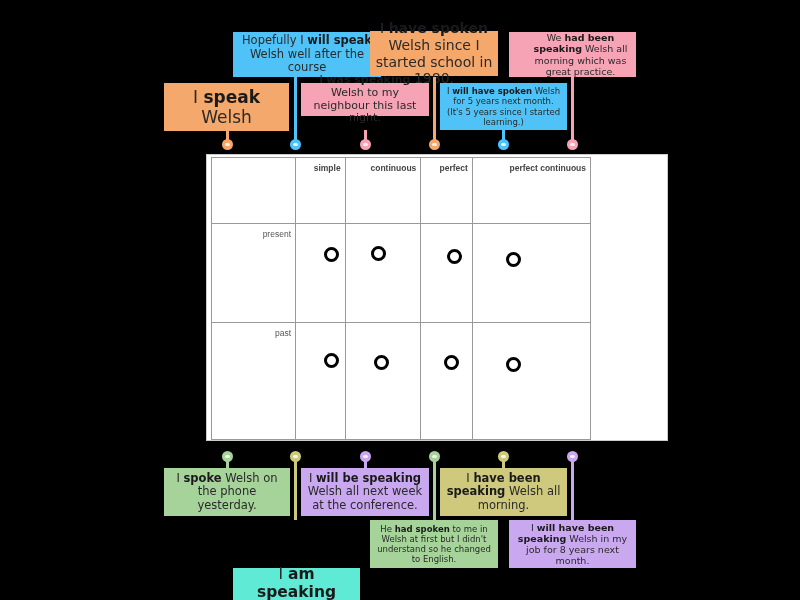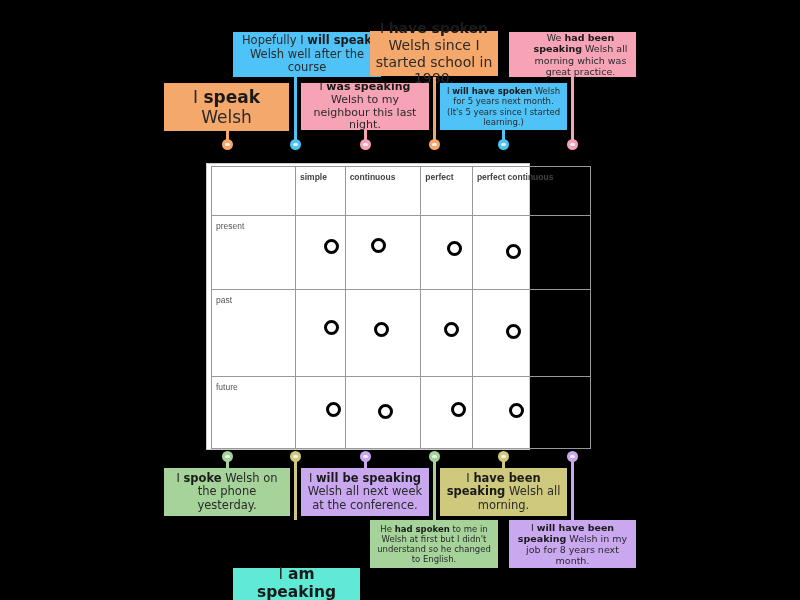--- a/index.html
+++ b/index.html
@@ -2,36 +2,36 @@
 <html><head>
 <meta charset="utf-8">
 <style>
   html,body{margin:0;padding:0;}
   body{width:800px;height:600px;background:#000;position:relative;overflow:hidden;font-family:"DejaVu Sans","Liberation Sans",sans-serif;}
   .card{position:absolute;box-sizing:border-box;color:#2a2a2a;text-align:center;display:flex;align-items:center;justify-content:center;padding:2px 4px;line-height:1.18;}
   .card b{font-weight:bold;color:#1a1a1a;}
   .pin{position:absolute;width:11px;height:11px;border-radius:50%;box-sizing:border-box;}
   .pin::after{content:"";position:absolute;left:3px;top:4px;width:5px;height:3px;border-radius:2px;background:rgba(255,255,255,0.8);}
   .stem{position:absolute;width:3px;}
-  .sheet{position:absolute;left:206px;top:163px;width:324px;height:287px;background:#fff;border:1px solid #ccc;box-sizing:border-box;}
+  .sheet{position:absolute;left:206px;top:154px;width:462px;height:287px;background:#fff;border:1px solid #ccc;box-sizing:border-box;text-align:right;}
   table.grid{position:absolute;left:4px;top:2px;width:380px;height:283px;border-collapse:collapse;font-family:"Liberation Sans",sans-serif;}
   table.grid td{border:1px solid #999;vertical-align:top;font-size:8.5px;color:#555;padding:5px 4px;position:relative;}
   table.grid td.hd{font-weight:bold;color:#444;}
   .ring{position:absolute;width:9px;height:9px;border:3px solid #000;border-radius:50%;}
 </style>
 </head>
 <body>
 
 <div class="card" style="left:164px;top:83px;width:125px;height:48px;background:#f5a86b;font-size:17px;">
   <span><span>I </span><b>speak</b><br><span> Welsh</span></span>
 </div>
 <div class="card" style="left:233px;top:32px;width:148px;height:45px;background:#4fc3f7;font-size:11.5px;">
   <span><span>Hopefully I </span><b>will speak</b><span> Welsh well after the course</span></span>
 </div>
-<div class="card" style="left:301px;top:83px;width:128px;height:47px;background:#f5a3b5;font-size:11px;">
+<div class="card" style="left:301px;top:83px;width:128px;height:33px;background:#f5a3b5;font-size:11px;">
   <span><span>I </span><b>was speaking</b><span> Welsh to my neighbour this last night.</span></span>
 </div>
 <div class="card" style="left:370px;top:31px;width:128px;height:45px;background:#f5a86b;font-size:14px;">
   <span><span>I </span><b>have spoken</b><span> Welsh since I started school in 1980.</span></span>
 </div>
 <div class="card" style="left:440px;top:83px;width:127px;height:47px;background:#4fc3f7;font-size:8.5px;">
   <span><span>I </span><b>will have spoken</b><span> Welsh for 5 years next month. (It's 5 years since I started learning.)</span></span>
 </div>
 <div class="card" style="left:509px;top:32px;width:127px;height:45px;background:#f5a3b5;font-size:9.5px;padding-left:20px;">
   <span><span>We </span><b>had been speaking</b><span> Welsh all morning which was great practice.</span></span>
@@ -83,35 +83,20 @@
       <td>
             <span class="ring" style="left:28px;top:32px;"></span>
           </td>
       <td>
             <span class="ring" style="left:23px;top:32px;"></span>
           </td>
       <td>
             <span class="ring" style="left:33px;top:34px;"></span>
           </td>
     </tr>
-    <tr>
-      <td>future</td>
-      <td>
-            <span class="ring" style="left:30px;top:25px;"></span>
-          </td>
-      <td>
-            <span class="ring" style="left:32px;top:27px;"></span>
-          </td>
-      <td>
-            <span class="ring" style="left:30px;top:25px;"></span>
-          </td>
-      <td>
-            <span class="ring" style="left:36px;top:26px;"></span>
-          </td>
-    </tr>
   </tbody>
     </table>
 </div>
 
 <div class="pin" style="left:222px;top:451px;background:#a5d39a;"></div>
 <div class="stem" style="left:226px;top:460px;height:10px;background:#a5d39a;"></div>
 <div class="pin" style="left:290px;top:451px;background:#cfc97e;"></div>
 <div class="stem" style="left:294px;top:460px;height:60px;background:#cfc97e;"></div>
 <div class="pin" style="left:360px;top:451px;background:#c9a8f0;"></div>
 <div class="stem" style="left:364px;top:460px;height:10px;background:#c9a8f0;"></div>

